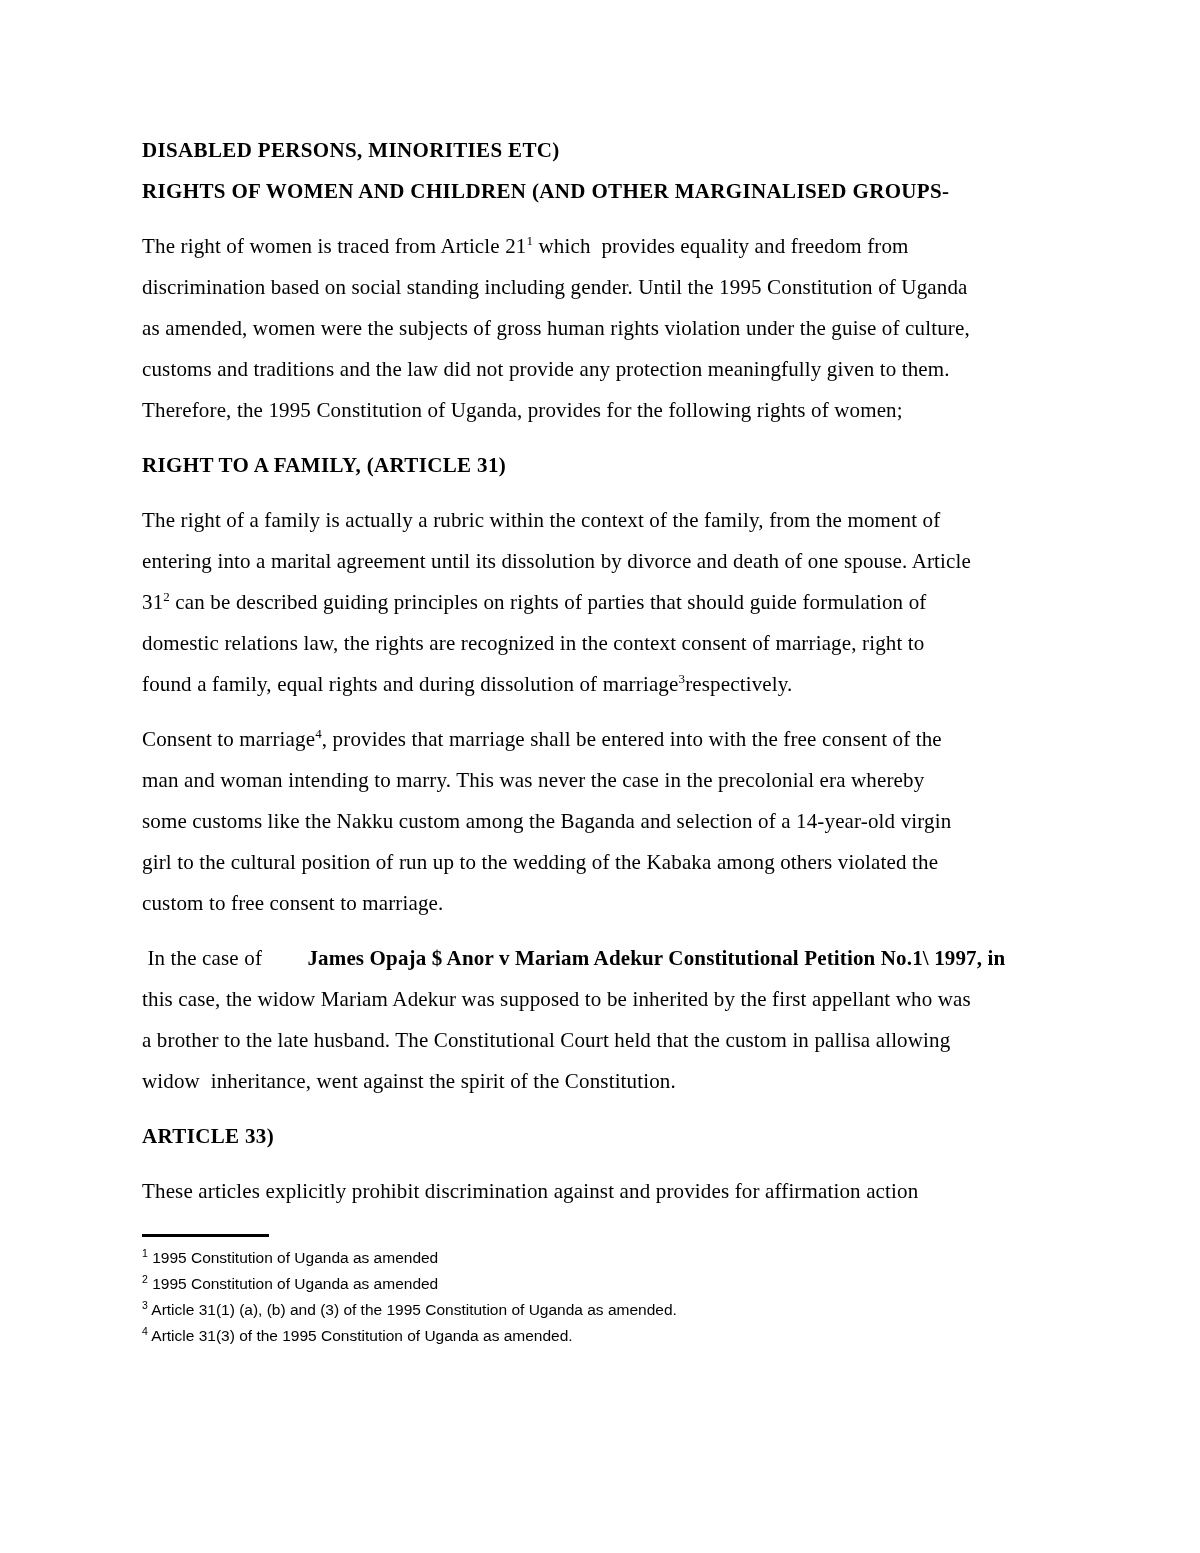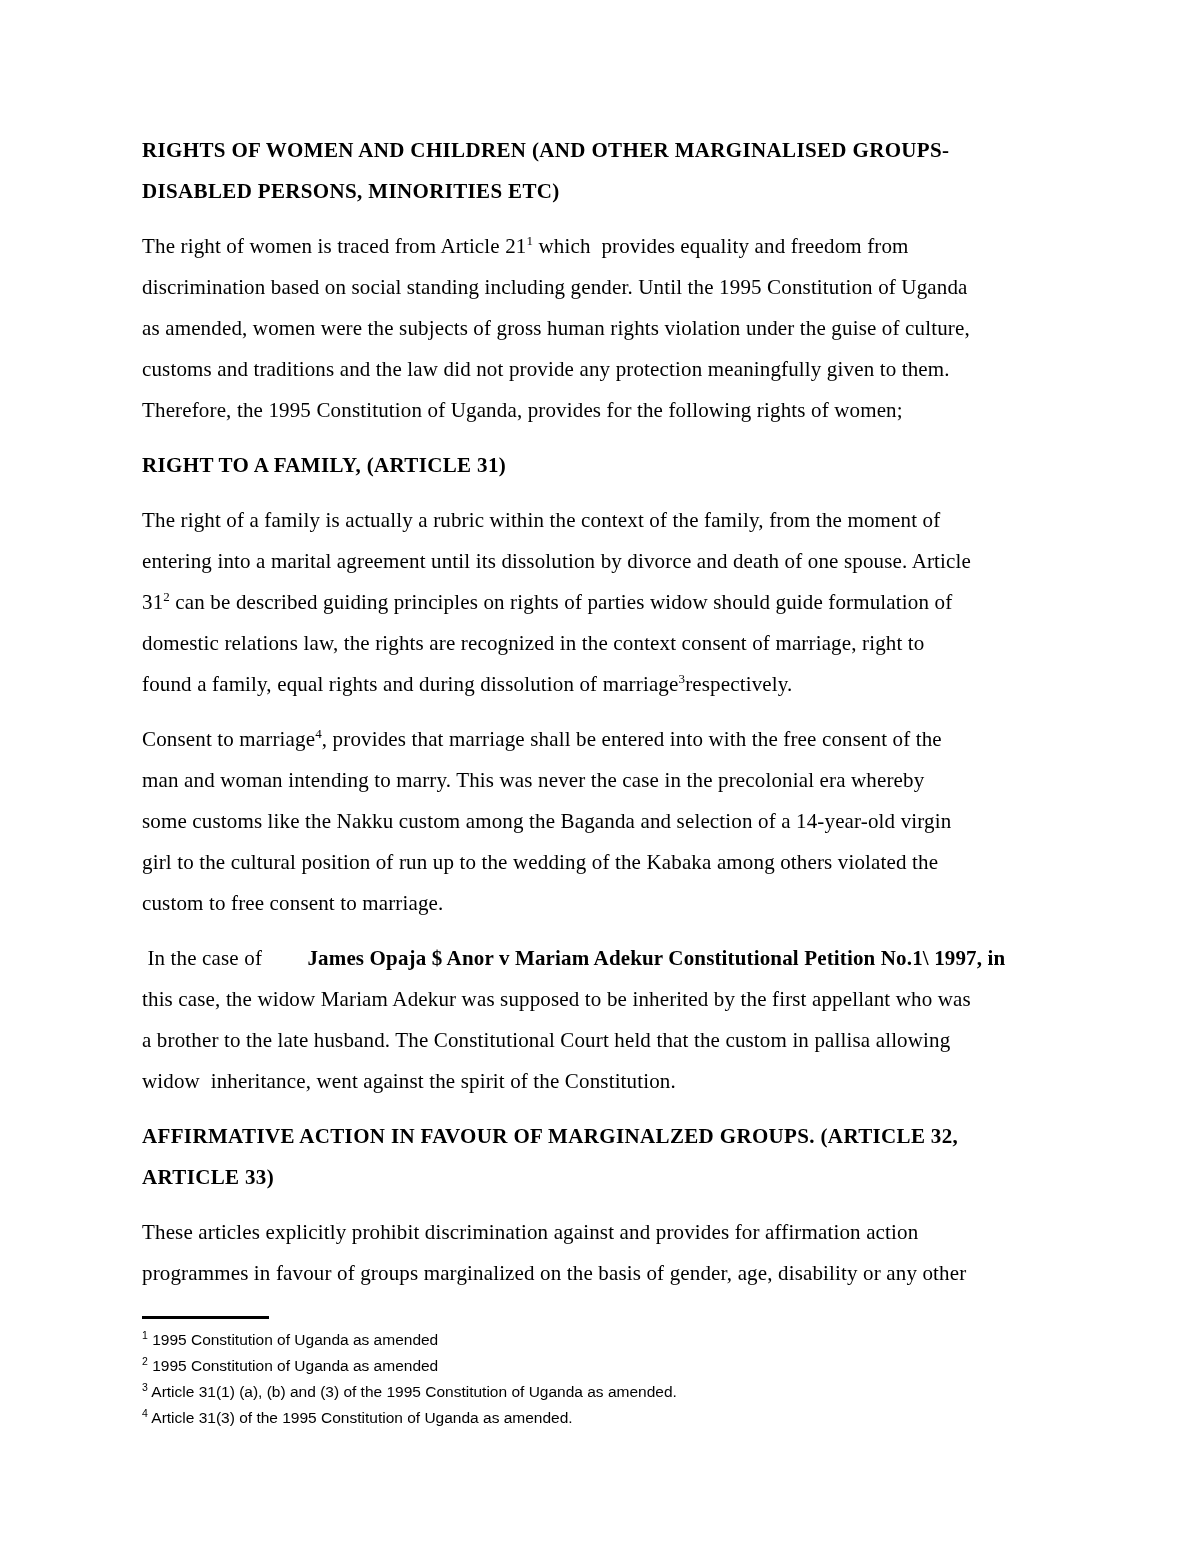--- a/index.html
+++ b/index.html
@@ -56,60 +56,58 @@
     font-size: 10.5px;
     line-height: 0;
   }
 </style>
 </head>
 <body>
 
 <div class="page">
   <div id="doc-blocks">
       <div class="block block-heading">
+        <div class="line"><span class="">DISABLED PERSONS, MINORITIES ETC)</span></div>
         <div class="line"><span class="">RIGHTS OF WOMEN AND CHILDREN (AND OTHER MARGINALISED GROUPS-</span></div>
-        <div class="line"><span class="">DISABLED PERSONS, MINORITIES ETC)</span></div>
       </div>
       <div class="block block-paragraph">
         <div class="line"><span class="">The right of women is traced from Article 21</span><span class="seg-sup ">1</span><span class=""> which  provides equality and freedom from</span></div>
         <div class="line"><span class="">discrimination based on social standing including gender. Until the 1995 Constitution of Uganda</span></div>
         <div class="line"><span class="">as amended, women were the subjects of gross human rights violation under the guise of culture,</span></div>
         <div class="line"><span class="">customs and traditions and the law did not provide any protection meaningfully given to them.</span></div>
         <div class="line"><span class="">Therefore, the 1995 Constitution of Uganda, provides for the following rights of women;</span></div>
       </div>
       <div class="block block-heading">
         <div class="line"><span class="">RIGHT TO A FAMILY, (ARTICLE 31)</span></div>
       </div>
       <div class="block block-paragraph">
         <div class="line"><span class="">The right of a family is actually a rubric within the context of the family, from the moment of</span></div>
         <div class="line"><span class="">entering into a marital agreement until its dissolution by divorce and death of one spouse. Article</span></div>
-        <div class="line"><span class="">31</span><span class="seg-sup ">2</span><span class=""> can be described guiding principles on rights of parties widow should guide formulation of</span></div>
+        <div class="line"><span class="">31</span><span class="seg-sup ">2</span><span class=""> can be described guiding principles on rights of parties that should guide formulation of</span></div>
         <div class="line"><span class="">domestic relations law, the rights are recognized in the context consent of marriage, right to</span></div>
         <div class="line"><span class="">found a family, equal rights and during dissolution of marriage</span><span class="seg-sup ">3</span><span class="">respectively.</span></div>
       </div>
       <div class="block block-paragraph">
         <div class="line"><span class="">Consent to marriage</span><span class="seg-sup ">4</span><span class="">, provides that marriage shall be entered into with the free consent of the</span></div>
         <div class="line"><span class="">man and woman intending to marry. This was never the case in the precolonial era whereby</span></div>
         <div class="line"><span class="">some customs like the Nakku custom among the Baganda and selection of a 14-year-old virgin</span></div>
         <div class="line"><span class="">girl to the cultural position of run up to the wedding of the Kabaka among others violated the</span></div>
         <div class="line"><span class="">custom to free consent to marriage.</span></div>
       </div>
       <div class="block block-paragraph">
         <div class="line"><span class=""> In the case of </span><span class="seg-bold">James Opaja $ Anor v Mariam Adekur Constitutional Petition No.1\ 1997, in</span></div>
         <div class="line"><span class="">this case, the widow Mariam Adekur was supposed to be inherited by the first appellant who was</span></div>
         <div class="line"><span class="">a brother to the late husband. The Constitutional Court held that the custom in pallisa allowing</span></div>
         <div class="line"><span class="">widow  inheritance, went against the spirit of the Constitution.</span></div>
       </div>
       <div class="block block-heading">
-        <div class="line"><span class="">AFFIRMATIVE ACTION IN FAVOUR OF MARGINALZED GROUPS. (ARTICLE 32,</span></div>
         <div class="line"><span class="">ARTICLE 33)</span></div>
       </div>
       <div class="block block-paragraph">
         <div class="line"><span class="">These articles explicitly prohibit discrimination against and provides for affirmation action</span></div>
-        <div class="line"><span class="">programmes in favour of groups marginalized on the basis of gender, age, disability or any other</span></div>
       </div>
     </div>
   <hr class="footnote-sep">
   <div id="doc-footnotes">
       <div class="footnote"><span class="fn-marker">1</span><span> 1995 Constitution of Uganda as amended</span></div>
       <div class="footnote"><span class="fn-marker">2</span><span> 1995 Constitution of Uganda as amended</span></div>
       <div class="footnote"><span class="fn-marker">3</span><span> Article 31(1) (a), (b) and (3) of the 1995 Constitution of Uganda as amended.</span></div>
       <div class="footnote"><span class="fn-marker">4</span><span> Article 31(3) of the 1995 Constitution of Uganda as amended.</span></div>
     </div>
 </div>

